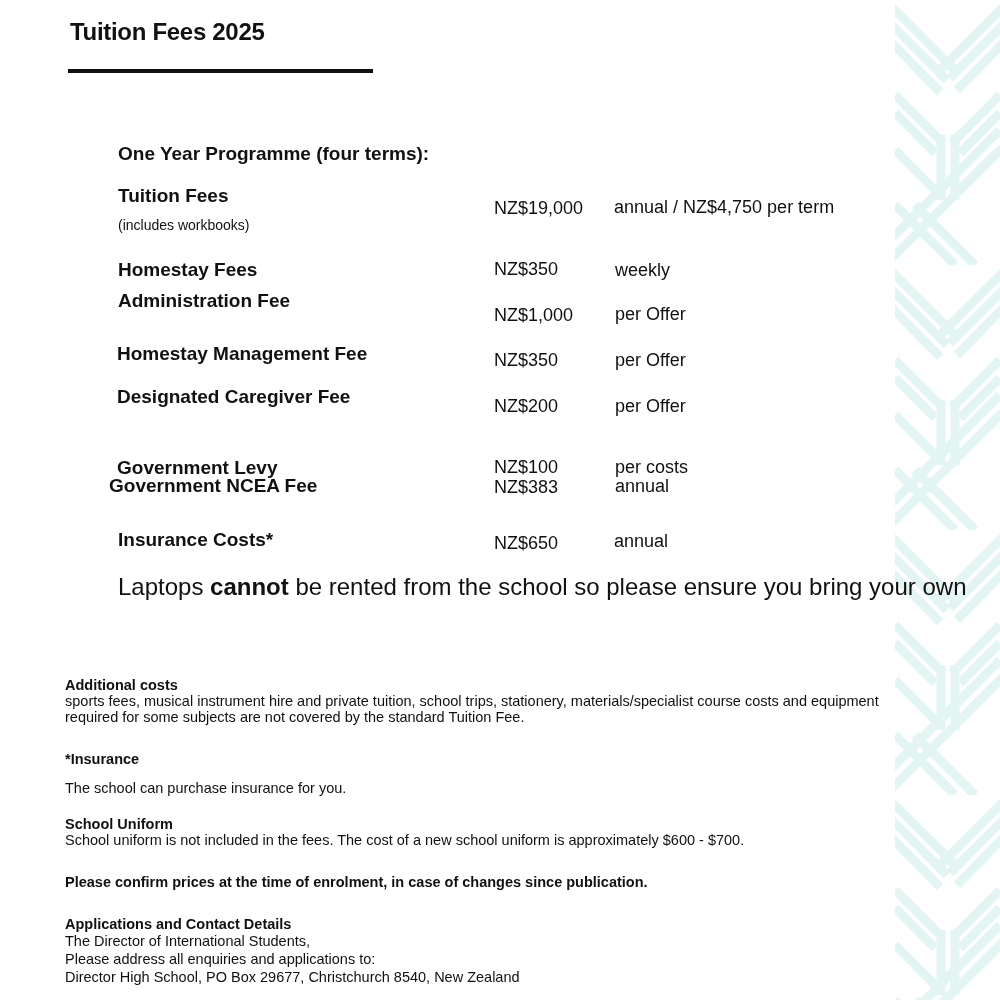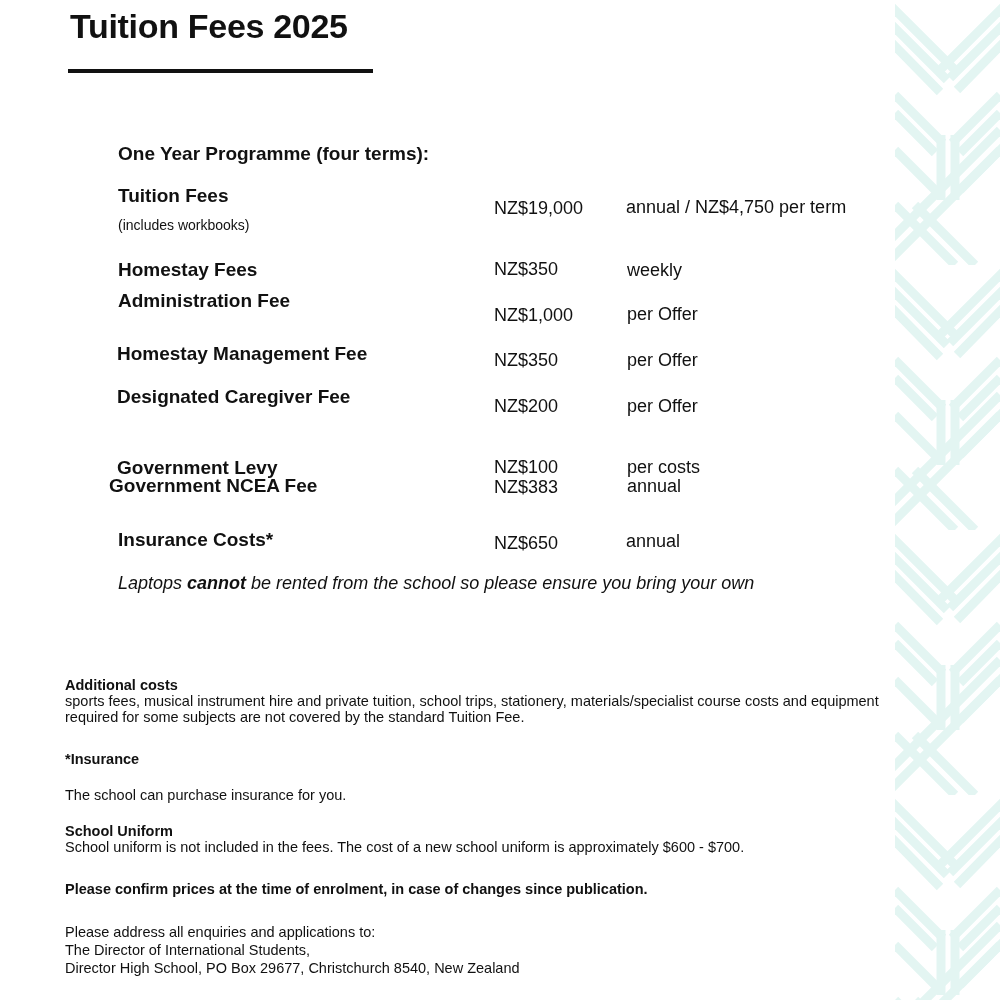--- a/index.html
+++ b/index.html
@@ -5,33 +5,33 @@
   html, body { margin: 0; padding: 0; }
   body {
     width: 1000px; height: 1000px; overflow: hidden; position: relative;
     background: #ffffff; color: #111;
     font-family: "Liberation Sans", sans-serif;
   }
   .pattern {
     position: absolute; left: 895px; top: 0; width: 105px; height: 1000px; overflow: hidden;
   }
   .title {
-    position: absolute; left: 70px; top: 7px;
-    font-size: 34px; font-weight: bold; letter-spacing: -0.3px;
+    position: absolute; left: 70px; top: 18px;
+    font-size: 24px; font-weight: bold; letter-spacing: -0.3px;
   }
   .title-rule {
     position: absolute; left: 68px; top: 69px; width: 305px; height: 4px; background: #111;
   }
   .abs { position: absolute; white-space: nowrap; }
   .prog { left: 118px; top: 143px; font-size: 19px; font-weight: bold; }
   .label { left: 118px; font-size: 19px; font-weight: bold; }
   .sub { left: 118px; font-size: 14px; }
   .amt { left: 494px; font-size: 18px; }
-  .per { left: 615px; font-size: 18px; margin-left: 12px; }
-  .laptop { left: 118px; top: 573px; font-size: 18px; font-style: italic; }
+  .per { left: 615px; font-size: 18px; }
+  .laptop { left: 118px; top: 573px; font-size: 24px; }
   .laptop b { font-weight: bold; }
   .notes { position: absolute; left: 65px; top: 677px; width: 820px; font-size: 14.5px; line-height: 16px; }
   .notes h4 { margin: 0; font-size: 14.5px; font-weight: bold; }
   .notes p { margin: 0; }
   .gap-lg { height: 26px; }
   .gap-md { height: 20px; }
   .contact p { line-height: 18px; }
 </style>
 </head>
 <body>
@@ -104,25 +104,26 @@
 <div class="abs amt" style="top:533px">NZ$650</div>
 <div class="abs per" style="top:531px; left:614px">annual</div>
 
 <div class="abs laptop"><span>Laptops </span><b>cannot</b><span> be rented from the school so please ensure you bring your own</span></div>
 
 <div class="notes">
   <h4>Additional costs</h4>
   <p>sports fees, musical instrument hire and private tuition, school trips, stationery, materials/specialist course costs and equipment required for some subjects are not covered by the standard Tuition Fee.</p>
   <div class="gap-lg"></div>
   <h4>*Insurance</h4>
-  <p style="margin-top:20px">The school can purchase insurance for you.</p>
+  <p style="margin-top:13px">The school can purchase insurance for you.</p>
   <div class="gap-md"></div>
   <h4>School Uniform</h4>
   <p>School uniform is not included in the fees. The cost of a new school uniform is approximately $600 - $700.</p>
   <div class="gap-lg"></div>
   <h4>Please confirm prices at the time of enrolment, in case of changes since publication.</h4>
   <div class="gap-lg"></div>
   <div class="contact">
+    <h4>Applications and Contact Details</h4>
+    <p>The Director of International Students,</p>
     <p>Please address all enquiries and applications to:</p>
-    <p>The Director of International Students,</p>
     <p>Director High School, PO Box 29677, Christchurch 8540, New Zealand</p>
   </div>
 </div>
 
 </body></html>

